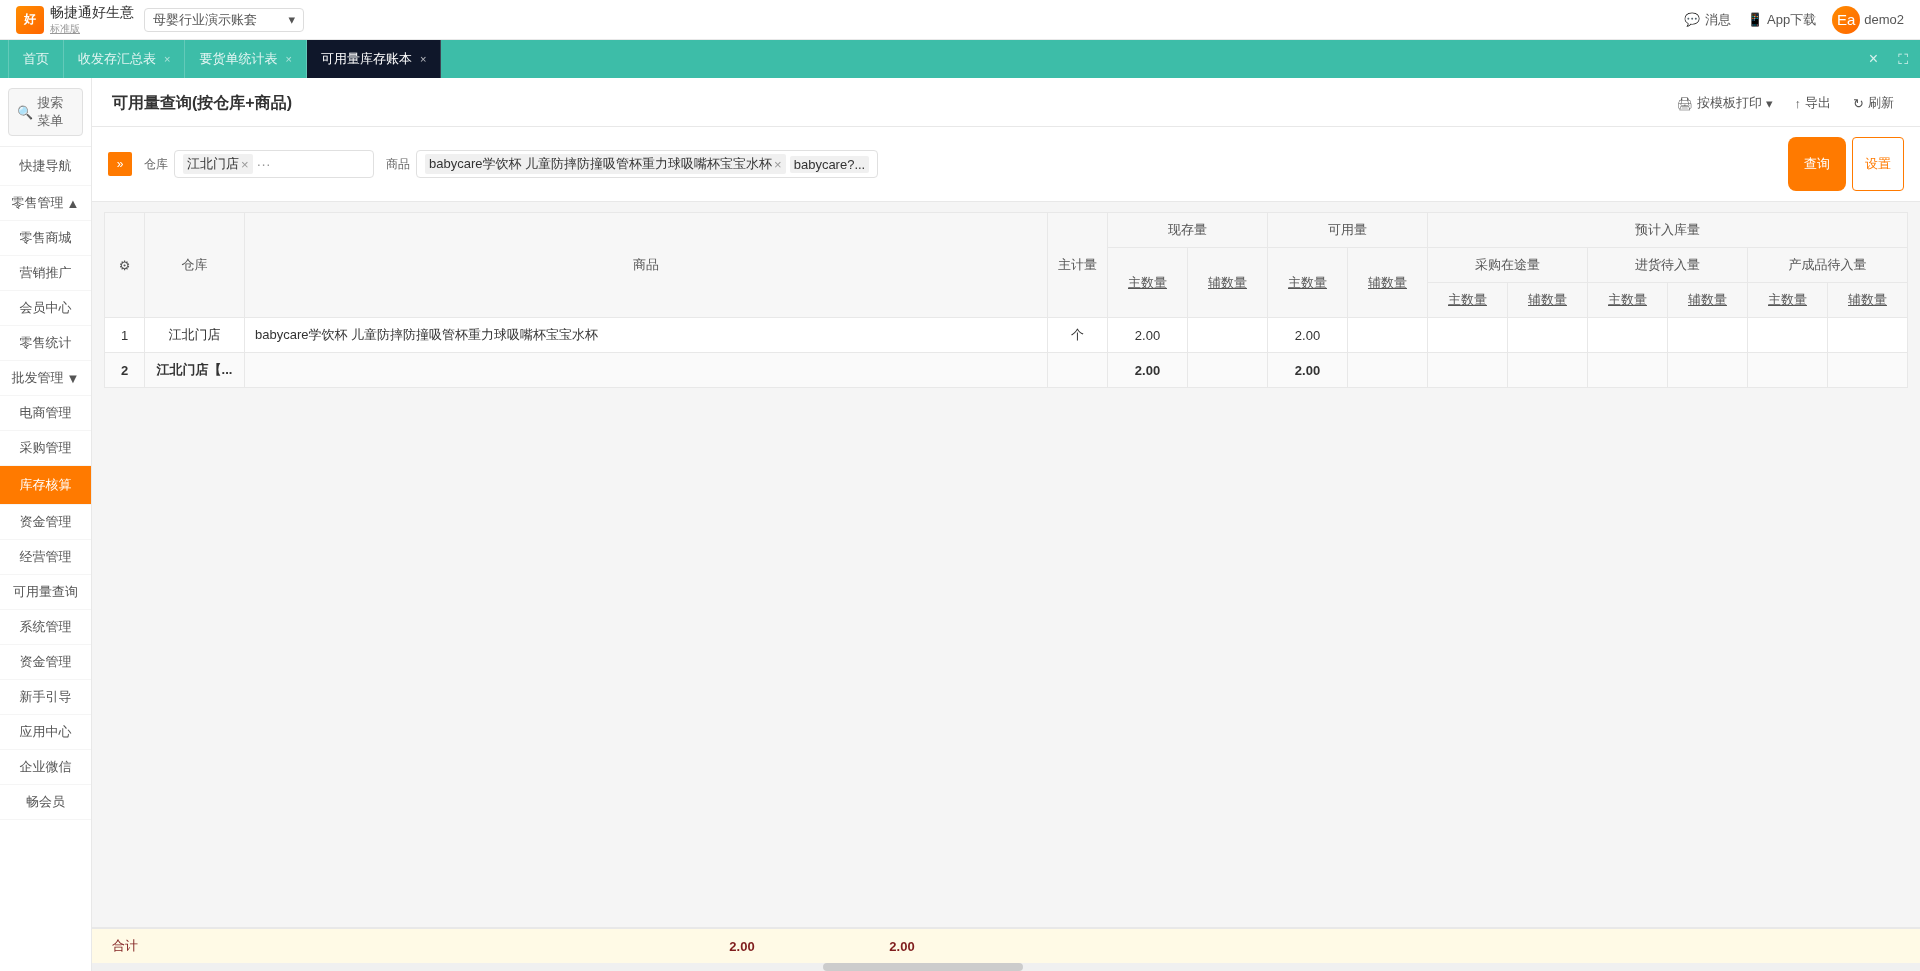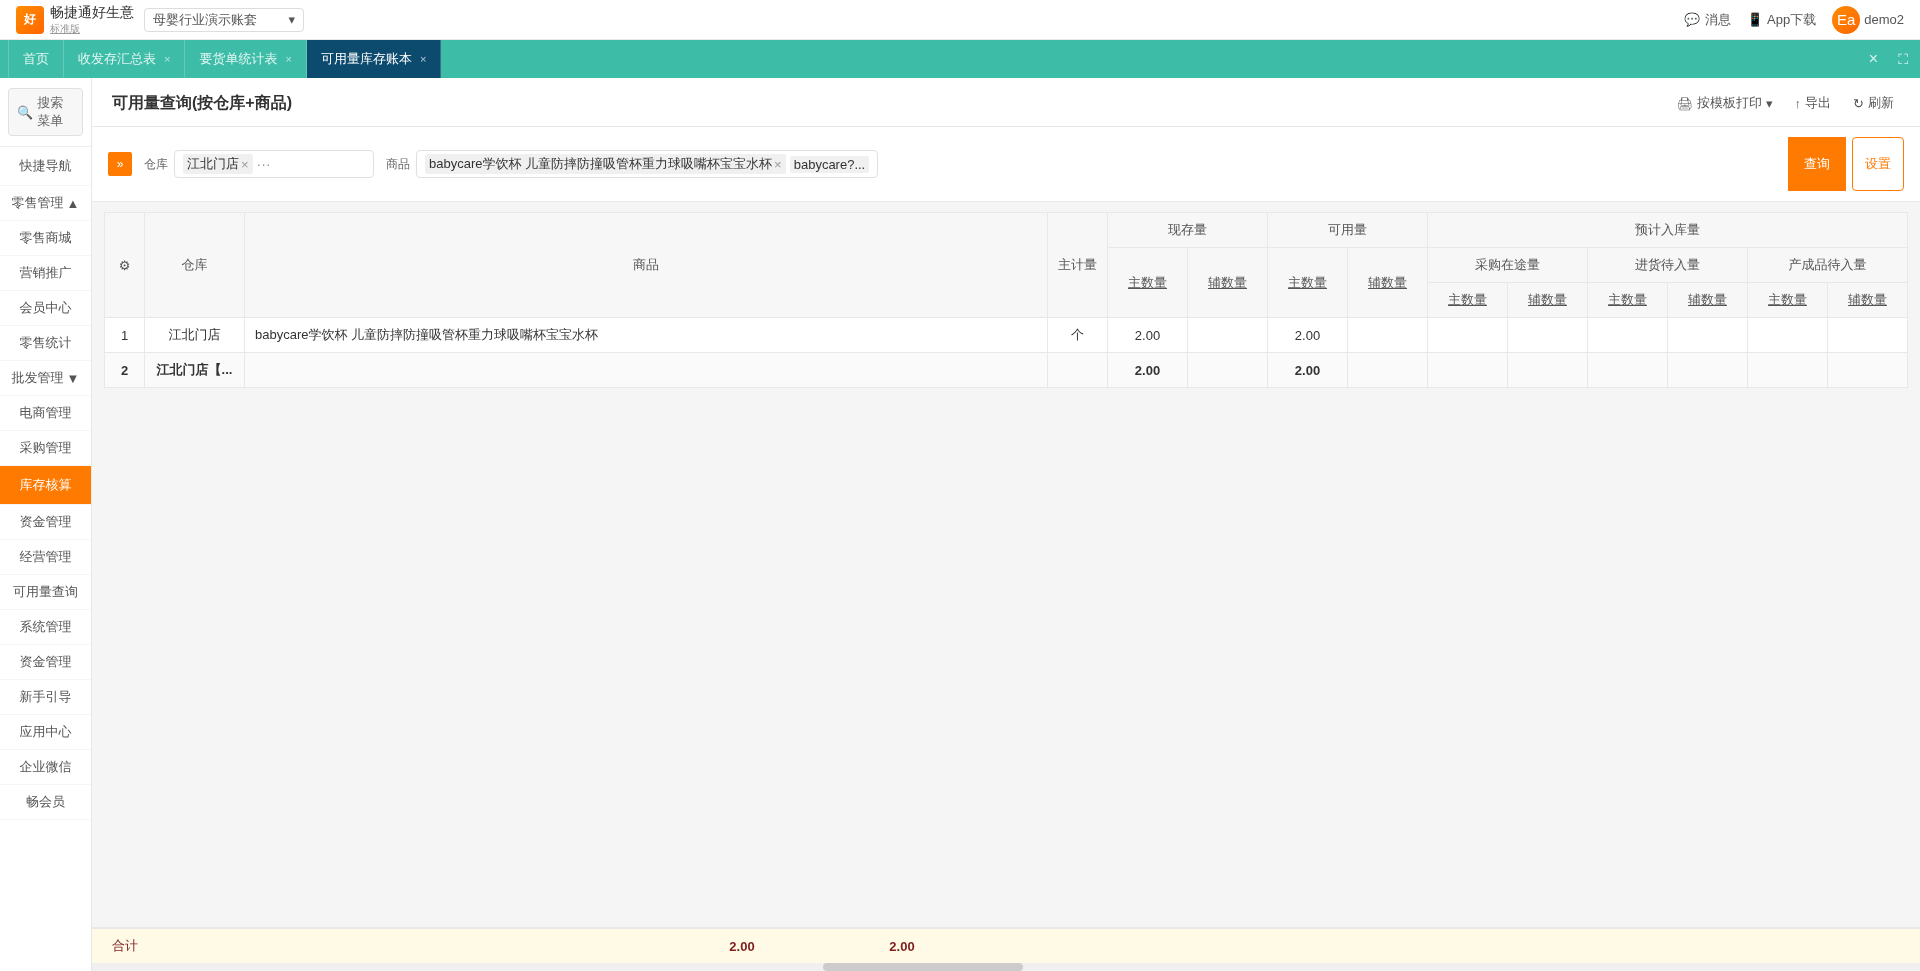--- a/index.html
+++ b/index.html
@@ -104,21 +104,21 @@
       cursor: pointer;
       font-size: 13px;
       color: rgba(255,255,255,0.85);
       gap: 6px;
       border-right: 1px solid rgba(255,255,255,0.2);
     }
     .nav-tab:first-child {
       border-left: 1px solid rgba(255,255,255,0.2);
     }
     .nav-tab.active {
-      background: #0c4a6e;
+      background: #0f172a;
       color: #fff;
       font-weight: 500;
     }
     .nav-tab .close-x {
       font-size: 11px;
       opacity: 0.7;
       margin-left: 2px;
     }
     .nav-tabs-right {
       margin-left: auto;
@@ -307,21 +307,21 @@
     .filter-actions {
       margin-left: auto;
       display: flex;
       gap: 6px;
     }
     .btn-query {
       background: #ff7a00;
       color: white;
       border: none;
       padding: 18px 16px;
-      border-radius: 0;
+      border-radius: 8px;
       cursor: pointer;
       font-size: 13px;
     }
     .btn-settings {
       background: #fff;
       color: #ff7a00;
       border: 1px solid #ff7a00;
       padding: 5px 12px;
       border-radius: 4px;
       cursor: pointer;

